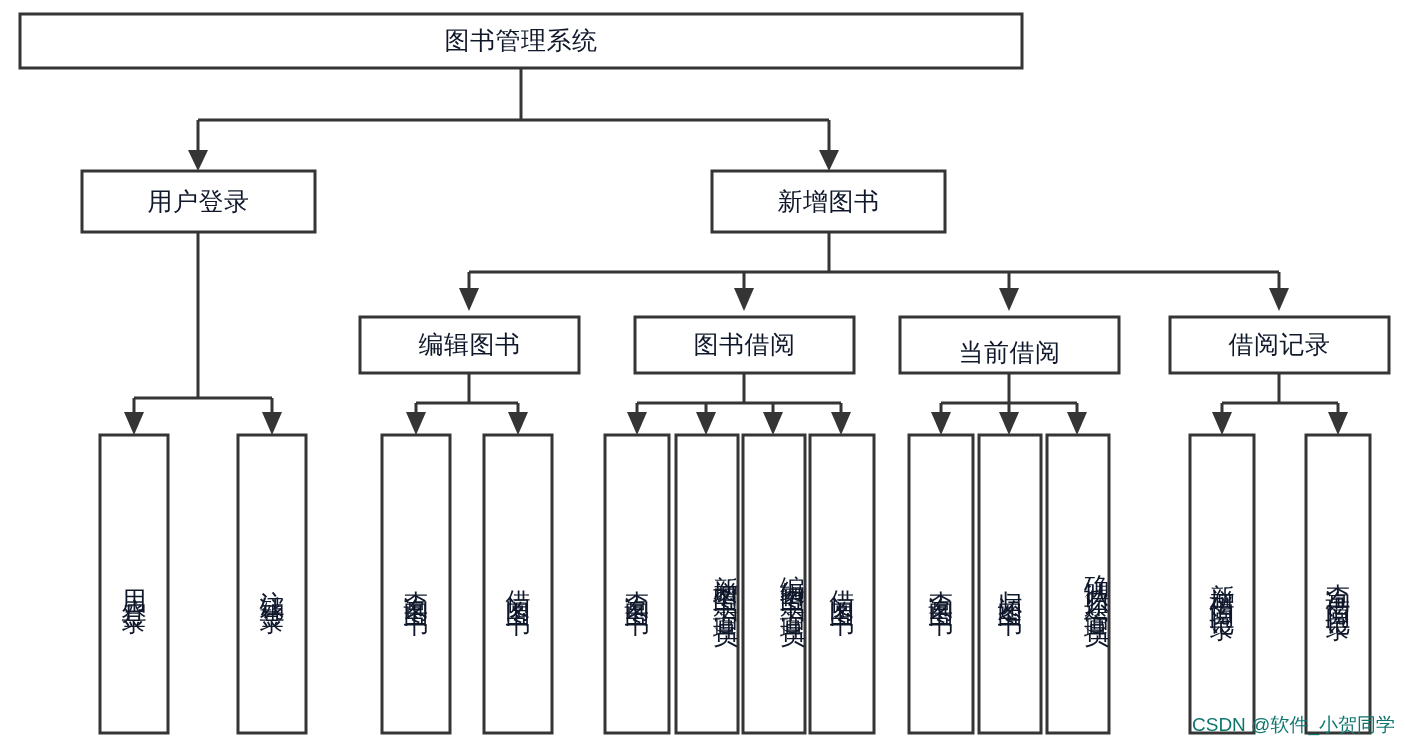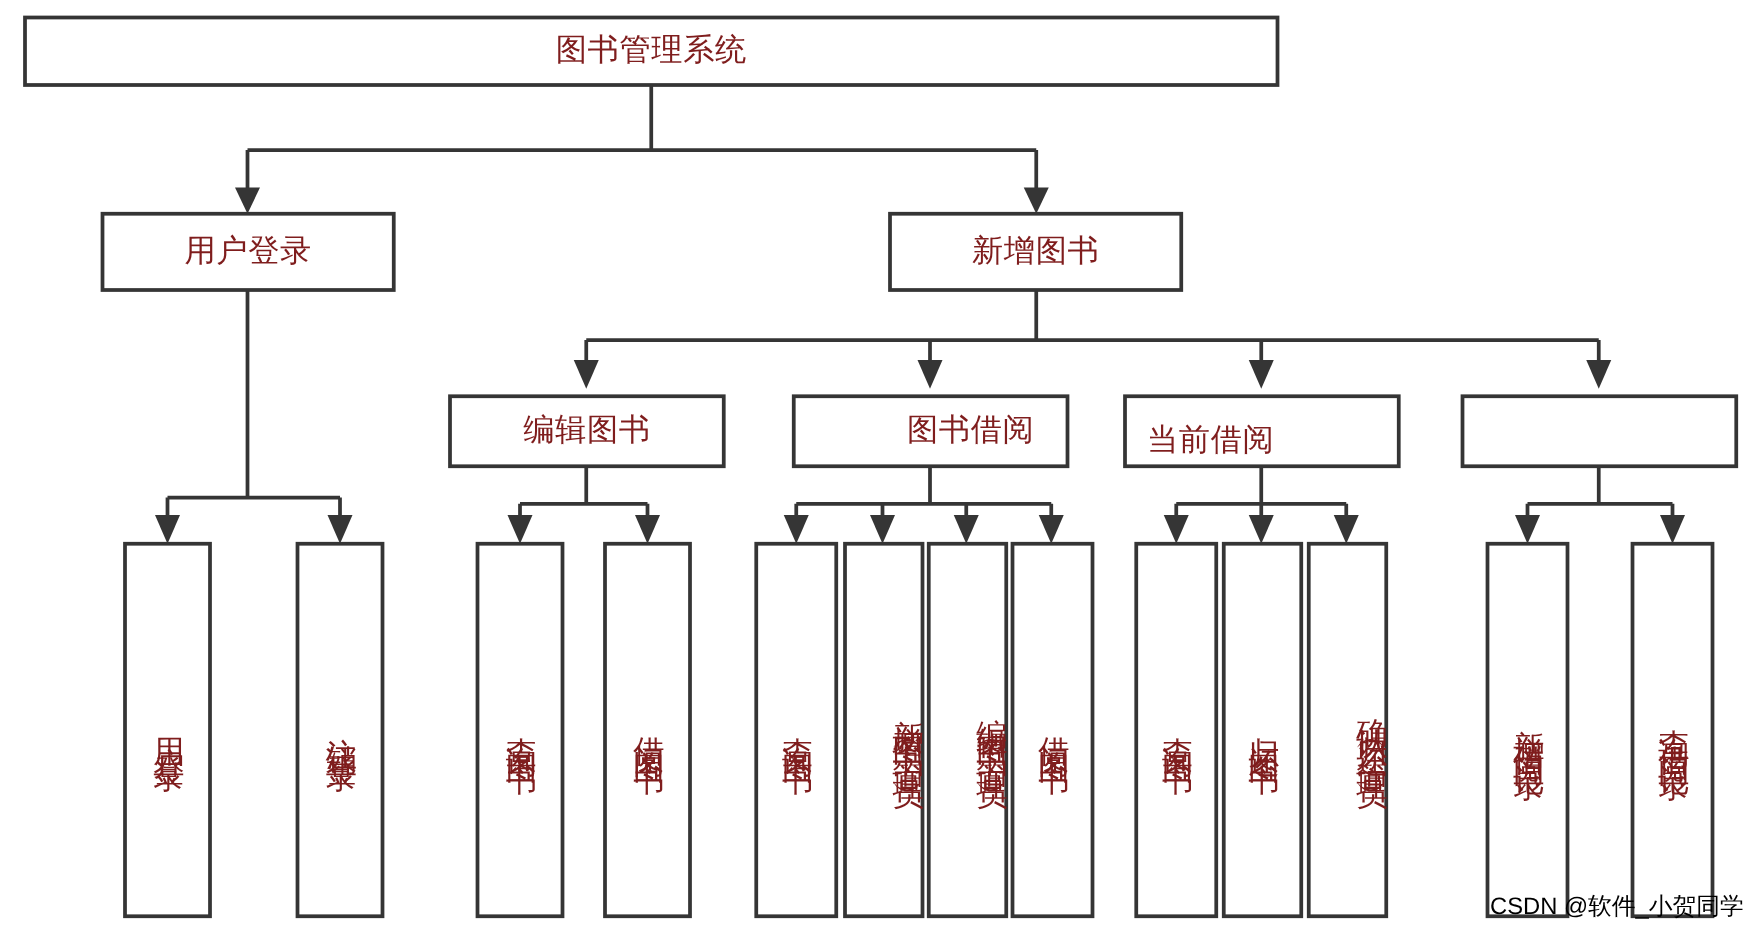--- a/index.html
+++ b/index.html
@@ -41,21 +41,21 @@
   .arrow-head {
     fill: #353535;
     stroke: none;
   }
   
   .node-label {
     position: absolute;
     display: flex;
     align-items: center;
     justify-content: center;
-    color: #7f1d1d;
+    color: #0f172a;
     font-family: Liberation Serif, serif;
     text-align: right;
     pointer-events: none;
     box-sizing: border-box;
   }
   .h-label {
     font-size: 25px;
     line-height: 1.1;
     letter-spacing: 0.5px;
   }
@@ -72,21 +72,21 @@
   }
   .v-label.centered {
     align-items: center;
     padding-top: 0;
   }
   .watermark {
     position: absolute;
     left: 1192px;
     top: 712px;
     font-size: 19px;
-    color: #000000;
+    color: #0f766e;
     font-family: "Liberation Sans", "DejaVu Sans", sans-serif;
     white-space: nowrap;
     pointer-events: none;
   }
 </style>
 </head>
 <body>
 
 <div id="diagram-root">
 
@@ -203,22 +203,23 @@
     <rect class="node-box" x="1190" y="435" width="64" height="298"></rect>
     <rect class="node-box" x="1306" y="435" width="64" height="298"></rect>
   </svg>
 
   <div class="node-label h-label" style="left:20px; top:14px; width:1002px; height:54px;">图书管理系统</div>
 
   <div class="node-label h-label" style="left:82px; top:171px; width:233px; height:61px;">用户登录</div>
   <div class="node-label h-label" style="left:712px; top:171px; width:233px; height:61px;">新增图书</div>
 
   <div class="node-label h-label" style="left:360px; top:317px; width:219px; height:56px;">编辑图书</div>
-  <div class="node-label h-label" style="left:635px; top:317px; width:219px; height:56px;margin-left:32px;">图书借阅</div>
-  <div class="node-label h-label" style="left:859px; top:317px; width:219px; height:72px;">当前借阅</div>
+  <div class="node-label h-label" style="left:635px; top:317px; width:219px; height:56px;">图书借阅</div>
+  <div class="node-label h-label" style="left:900px; top:317px; width:219px; height:72px;">当前借阅</div>
+  <div class="node-label h-label" style="left:1170px; top:317px; width:219px; height:56px;">借阅记录</div>
 
   <div class="node-label v-label centered" style="left:100px; top:435px; width:68px; height:298px;">用户登录</div>
   <div class="node-label v-label centered" style="left:238px; top:435px; width:68px; height:298px;">注销登录</div>
 
   <div class="node-label v-label centered" style="left:382px; top:435px; width:68px; height:298px;">查询图书</div>
   <div class="node-label v-label centered" style="left:484px; top:435px; width:68px; height:298px;">借阅图书</div>
 
   <div class="node-label v-label centered" style="left:605px; top:435px; width:64px; height:298px;">查询图书</div>
   <div class="node-label v-label" style="left:676px; top:435px; width:62px; height:298px;">新增图书（管理员）</div>
   <div class="node-label v-label" style="left:743px; top:435px; width:62px; height:298px;">编辑图书（管理员）</div>

